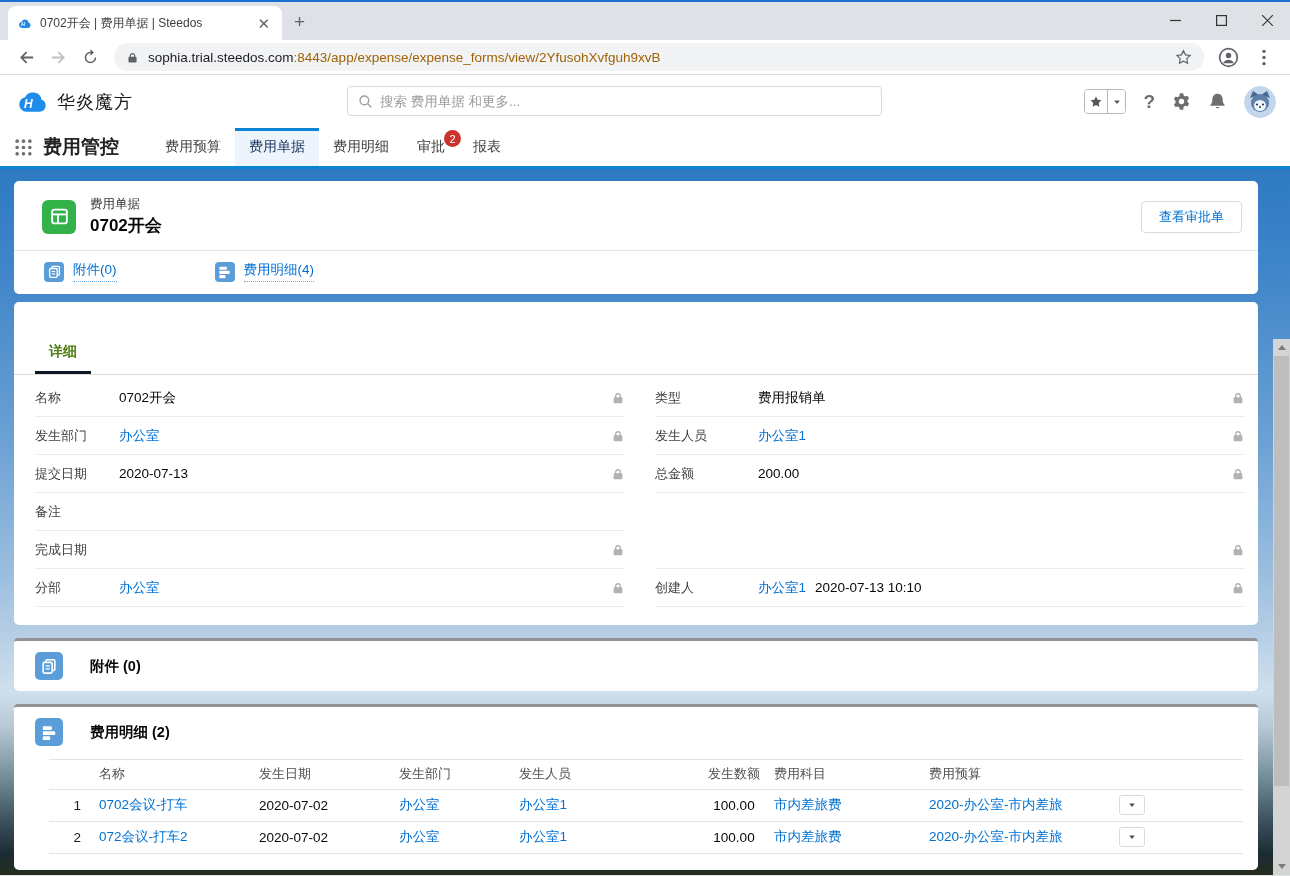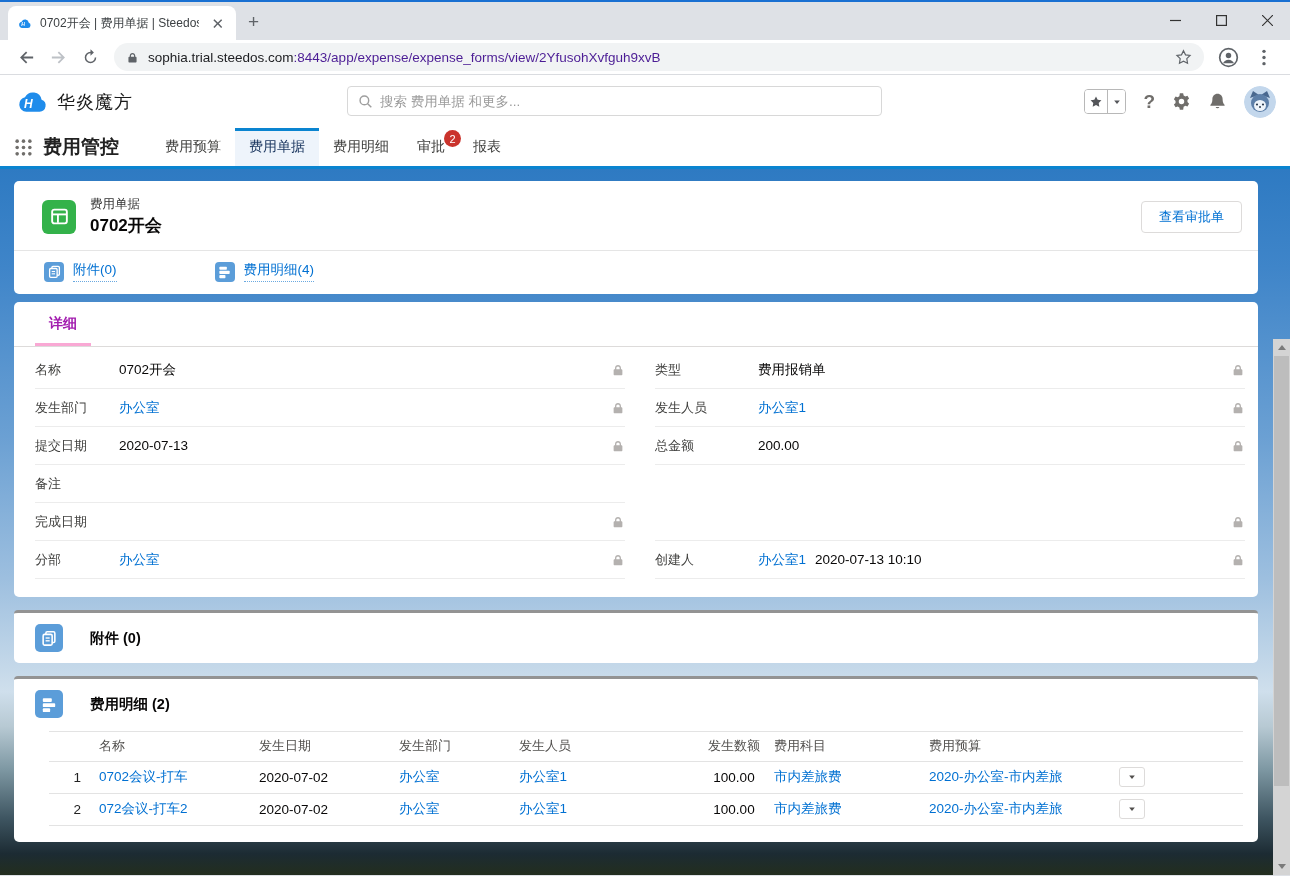--- a/index.html
+++ b/index.html
@@ -2,34 +2,34 @@
 <html><head>
 <meta charset="utf-8">
 <style>
   * { box-sizing: border-box; margin: 0; padding: 0; }
   html,body { width:1290px; height:876px; overflow:hidden; }
   body { font-family:"Liberation Sans", sans-serif; font-size:13px; color:#080707; background:#dee1e6; }
 
   
   .win-accent { height:2px; background:#1970d2; }
   .titlebar { height:38px; background:#dee1e6; position:relative; display:flex; align-items:flex-end; }
-  .btab { width:228px; height:34px; background:#fff; border-radius:8px 8px 0 0; margin-left:8px;
+  .btab { width:274px; height:34px; background:#fff; border-radius:8px 8px 0 0; margin-left:8px;
           display:flex; align-items:center; padding:16px 8px; gap:8px; }
   .btab-title { font-size:12px; color:#3c4043; white-space:nowrap; overflow:hidden; flex:1; }
   .btab-close { color:#5f6368; font-size:15px; line-height:1; padding:2px 4px; }
   .newtab { color:#5f6368; font-size:19px; margin:0 0 7px 12px; }
   .wincontrols { position:absolute; right:0; top:0; height:38px; display:flex; }
   .winbtn { width:46px; height:36px; display:flex; align-items:center; justify-content:center; color:#333; }
 
   .toolbar { height:35px; background:#fff; display:flex; align-items:center; border-bottom:1px solid #dadce0; padding:0 10px; }
   .navicon { width:32px; height:28px; display:flex; align-items:center; justify-content:center; }
   .omnibox { flex:1; height:28px; background:#f1f3f4; border-radius:14px; margin:0 8px; display:flex; align-items:center; padding:0 12px; gap:9px; }
   .url { font-size:13.5px; white-space:nowrap; overflow:hidden; flex:1; }
   .url .host { color:#202124; }
-  .url .path { color:#4c1d95; }
+  .url .path { color:#a16207; }
   .tool-right { display:flex; align-items:center; gap:4px; }
 
   
   .appheader { height:53px; background:#ffffff; position:relative; display:flex; align-items:center; }
   .brand { display:flex; align-items:center; gap:8px; margin-left:12px; }
   .brand-name { font-size:18px; color:#1b1b1b; letter-spacing:1px; }
   .searchbox { position:absolute; left:347px; top:11px; width:535px; height:30px; border:1px solid #d8d8d8; border-radius:4px;
                display:flex; align-items:center; padding:0 10px; gap:7px; background:#fff; }
   .searchbox input { border:none; outline:none; flex:1; font-size:13.5px; font-family:inherit; color:#080707; background:transparent; }
   .searchbox input::placeholder { color:#9b9b9b; }
@@ -65,21 +65,21 @@
   .action-btn { margin-left:auto; height:32px; padding:0 17px; background:#fff; border:1px solid #dddbda; border-radius:4px;
                 color:#0070d2; font-size:13px; font-family:inherit; }
   .record-links { border-top:1px solid #e5e5e5; display:flex; align-items:center; padding:10px 16px 12px 30px; gap:98px; }
   .rlink { display:flex; align-items:center; gap:9px; }
   .rlink-icon { width:20px; height:20px; border-radius:4px; background:#5b9dd9; display:flex; align-items:center; justify-content:center; }
   .rlink a { color:#0070d2; text-decoration:none; border-bottom:1px dotted #6aa9e0; padding-bottom:2px; font-size:13.5px; }
 
   
   .detail-card { margin-top:8px; padding-bottom:10px; }
   .detail-tabs { border-bottom:1px solid #dddbda; padding:13px 0 0 21px; display:flex; }
-  .detail-tab { font-size:14px; font-weight:bold; color:#a21caf; padding:0 14px 10px 14px; border-bottom:3px solid #f9a8d4; }
+  .detail-tab { font-size:14px; font-weight:bold; color:#4d7c0f; padding:0 14px 10px 14px; border-bottom:3px solid #0f172a;margin-top:28px; }
   .fields { display:flex; gap:30px; padding:4px 13px 8px 21px; }
   .fcol { flex:1; }
   .frow { display:flex; align-items:center; height:38px; border-bottom:1px solid #ececec; }
   .frow.noborder { border-bottom:none; }
   .flabel { width:84px; flex:0 0 84px; font-size:13px; color:#3e3e3c; }
   .fcol.right .flabel { width:103px; flex-basis:103px; }
   .fvalue { font-size:13.5px; color:#080707; display:flex; gap:9px; align-items:center; }
   .fvalue .lnk { color:#0070d2; }
   .flock { margin-left:auto; display:flex; }
 

